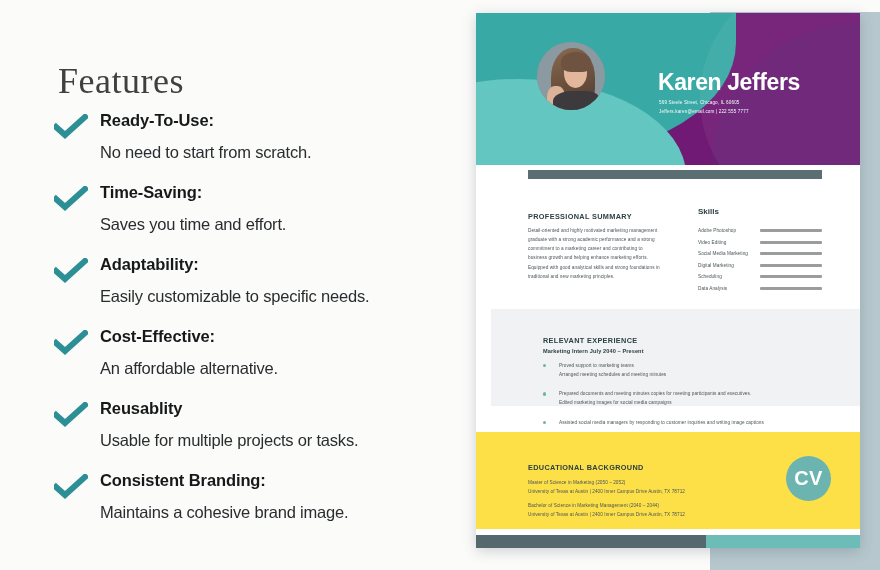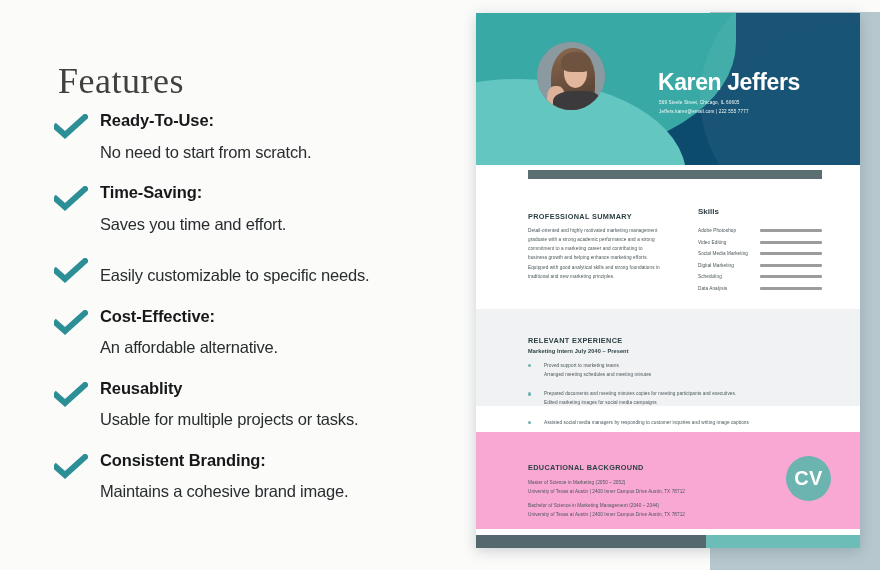--- a/index.html
+++ b/index.html
@@ -46,21 +46,21 @@
   .resume{
     position:absolute;left:476px;top:13px;width:384px;height:535px;
     background:#ffffff;
     box-shadow:0 3px 13px rgba(40,60,70,.22);
     overflow:hidden;
   }
 
   
   .resume-header{
     position:relative;height:152px;width:100%;
-    background:#0c4a6e;
+    background:#701a75;
     overflow:hidden;
   }
   .hdr-shape-a{
     position:absolute;left:-70px;top:-62px;width:330px;height:205px;
     background:#39a9a6;border-radius:0 0 62% 50%;
   }
   .hdr-shape-b{
     position:absolute;left:-120px;top:66px;width:330px;height:190px;
     background:#63c6c0;border-radius:58% 60% 0 0;
   }
@@ -115,25 +115,25 @@
   .slate-bar{
     position:absolute;left:52px;top:157px;width:294px;height:9px;
     background:#5b6e72;
   }
 
   
   .sec-summary{
     position:absolute;left:0;top:166px;width:100%;height:110px;background:#fff;
   }
   .band-gray{
-    position:absolute;left:0;top:296px;width:100%;height:97px;
+    position:absolute;left:15px;top:296px;width:100%;height:97px;
     background:#f0f2f4;
   }
   .sec-education{
-    position:absolute;left:0;top:419px;width:100%;height:97px;background:#f9a8d4;
+    position:absolute;left:0;top:419px;width:100%;height:97px;background:#fde047;
   }
 
   .sec-head{
     font-size:7.3px;font-weight:bold;color:#2d4043;letter-spacing:.35px;
   }
   .summary-head{position:absolute;left:52px;top:33px;}
   .summary-body{
     position:absolute;left:52px;top:47px;width:132px;
     font-size:4.7px;line-height:1.95;color:#4a5558;letter-spacing:.07px;
   }
@@ -226,20 +226,21 @@
       </span>
     </div>
 
     <div class="feature-item">
       <span class="check-icon">
         <svg width="34" height="26" viewBox="0 0 34 26">
             <path d="M2 13 L11 21 L31 3" fill="none" stroke="#2d8f96" stroke-width="6" stroke-linecap="square" stroke-linejoin="miter"></path>
           </svg>
       </span>
       <span class="feature-text">
+        <div class="feature-term">Adaptability:</div>
         <div class="feature-desc">Easily customizable to specific needs.</div>
       </span>
     </div>
 
     <div class="feature-item">
       <span class="check-icon">
         <svg width="34" height="26" viewBox="0 0 34 26">
             <path d="M2 13 L11 21 L31 3" fill="none" stroke="#2d8f96" stroke-width="6" stroke-linecap="square" stroke-linejoin="miter"></path>
           </svg>
       </span>

